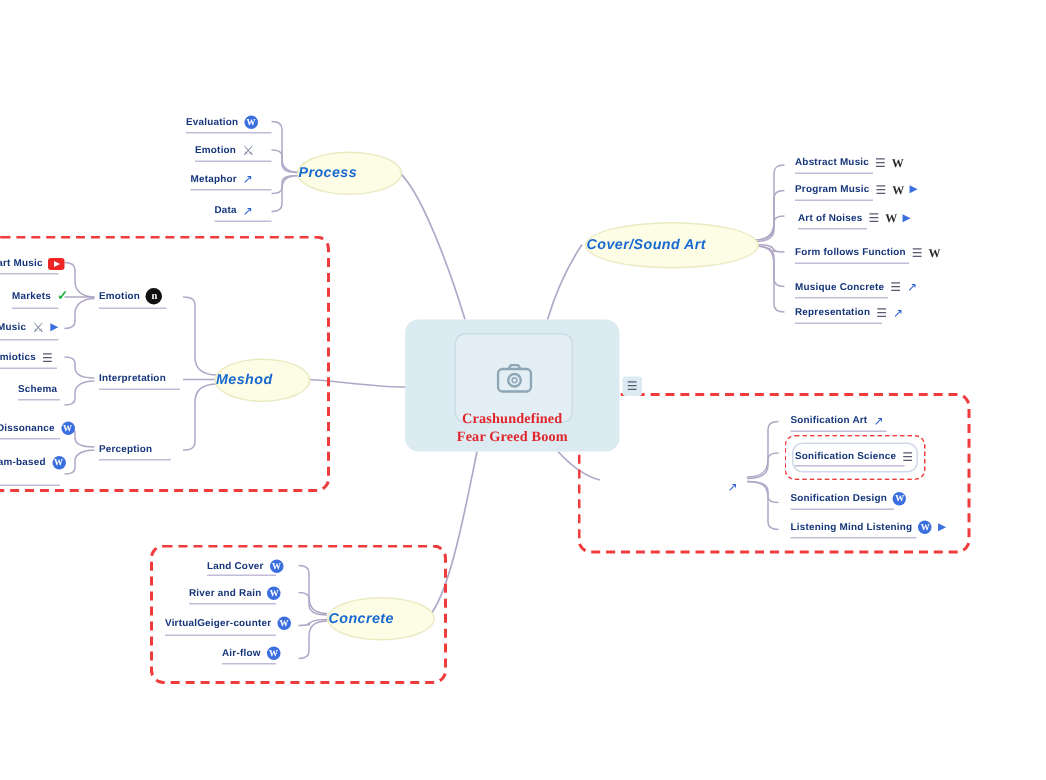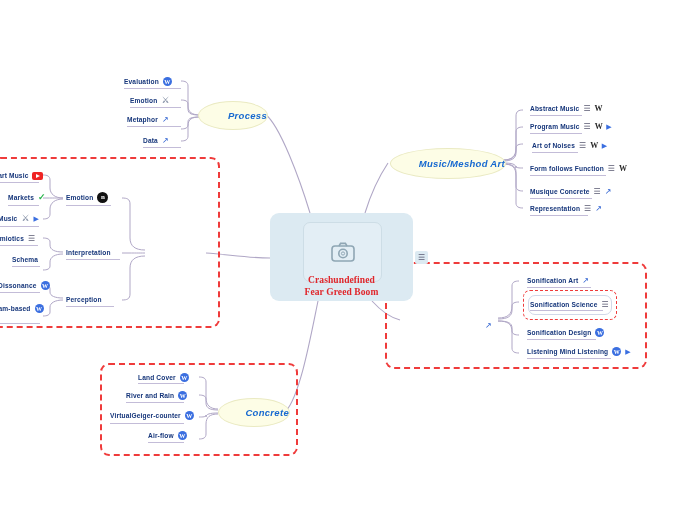--- a/index.html
+++ b/index.html
@@ -12,21 +12,21 @@
       background:#dceaf2;border-radius:9px;}
   .center-photo{position:absolute;left:303px;top:222px;width:77px;height:58px;
       background:#e3eef5;border:1px solid #cddde6;border-radius:7px;
       display:flex;align-items:center;justify-content:center;}
   .center-title{position:absolute;left:270px;top:274px;width:143px;
       text-align:center;color:#e0262b;font-family:"Liberation Serif",serif;
       font-weight:bold;font-size:9.5px;line-height:12px;letter-spacing:.1px;}
 
   
   .ellipse{position:absolute;background:#fdfde6;border:1px solid #eaeac2;
-      border-radius:50%;display:flex;align-items:center;justify-content:flex-end;
+      border-radius:50%;display:flex;align-items:center;justify-content:flex-start;
       color:#1769d0;font-weight:bold;font-style:italic;font-size:9.5px;
       letter-spacing:.3px;}
 
   
   .leaf{position:absolute;display:flex;align-items:center;gap:4px;
       height:13px;white-space:nowrap;}
   .leaf .lbl{color:#15357a;font-weight:bold;font-size:6.6px;letter-spacing:.15px;}
   .leaf.rt{flex-direction:row;}
   .uline{position:absolute;height:1px;background:#c3bcd8;}
 
@@ -164,21 +164,21 @@
     <span class="lbl">Metaphor</span>
     <span class="ic ic-link">↗</span>
   </div>
   <div class="uline" style="left:143px;top:147px;width:38px;"></div>
   <div class="leaf rt" style="left:143px;top:134px;">
     <span class="lbl">Data</span>
     <span class="ic ic-link">↗</span>
   </div>
 
   <div class="ellipse" style="left:390px;top:148px;width:114px;height:29px;">
-    <span>Music/Meshod Art</span>
+    <span>Cover/Sound Art</span>
   </div>
 
   <div class="uline" style="left:530px;top:115px;width:52px;"></div>
   <div class="leaf rt" style="left:530px;top:102px;">
     <span class="lbl">Abstract Music</span>
     <span class="ic ic-list">☰</span>
     <span class="ic ic-wserif">W</span>
   </div>
 
   <div class="uline" style="left:530px;top:133px;width:52px;"></div>
@@ -211,20 +211,23 @@
     <span class="ic ic-link">↗</span>
   </div>
 
   <div class="uline" style="left:530px;top:215px;width:58px;"></div>
   <div class="leaf rt" style="left:530px;top:202px;">
     <span class="lbl">Representation</span>
     <span class="ic ic-list">☰</span>
     <span class="ic ic-link">↗</span>
   </div>
 
+  <div class="ellipse" style="left:143px;top:239px;width:62px;height:27px;">
+    <span>Meshod</span>
+  </div>
 
   <div class="uline" style="left:66px;top:205px;width:45px;"></div>
   <div class="leaf rt" style="left:66px;top:191px;">
     <span class="lbl">Emotion</span>
     <span class="ic ic-notion">n</span>
   </div>
   <div class="uline" style="left:-6px;top:182px;width:45px;"></div>
   <div class="leaf rt" style="left:-6px;top:169px;">
     <span class="lbl">hart Music</span>
     <span class="ic ic-yt"></span>

